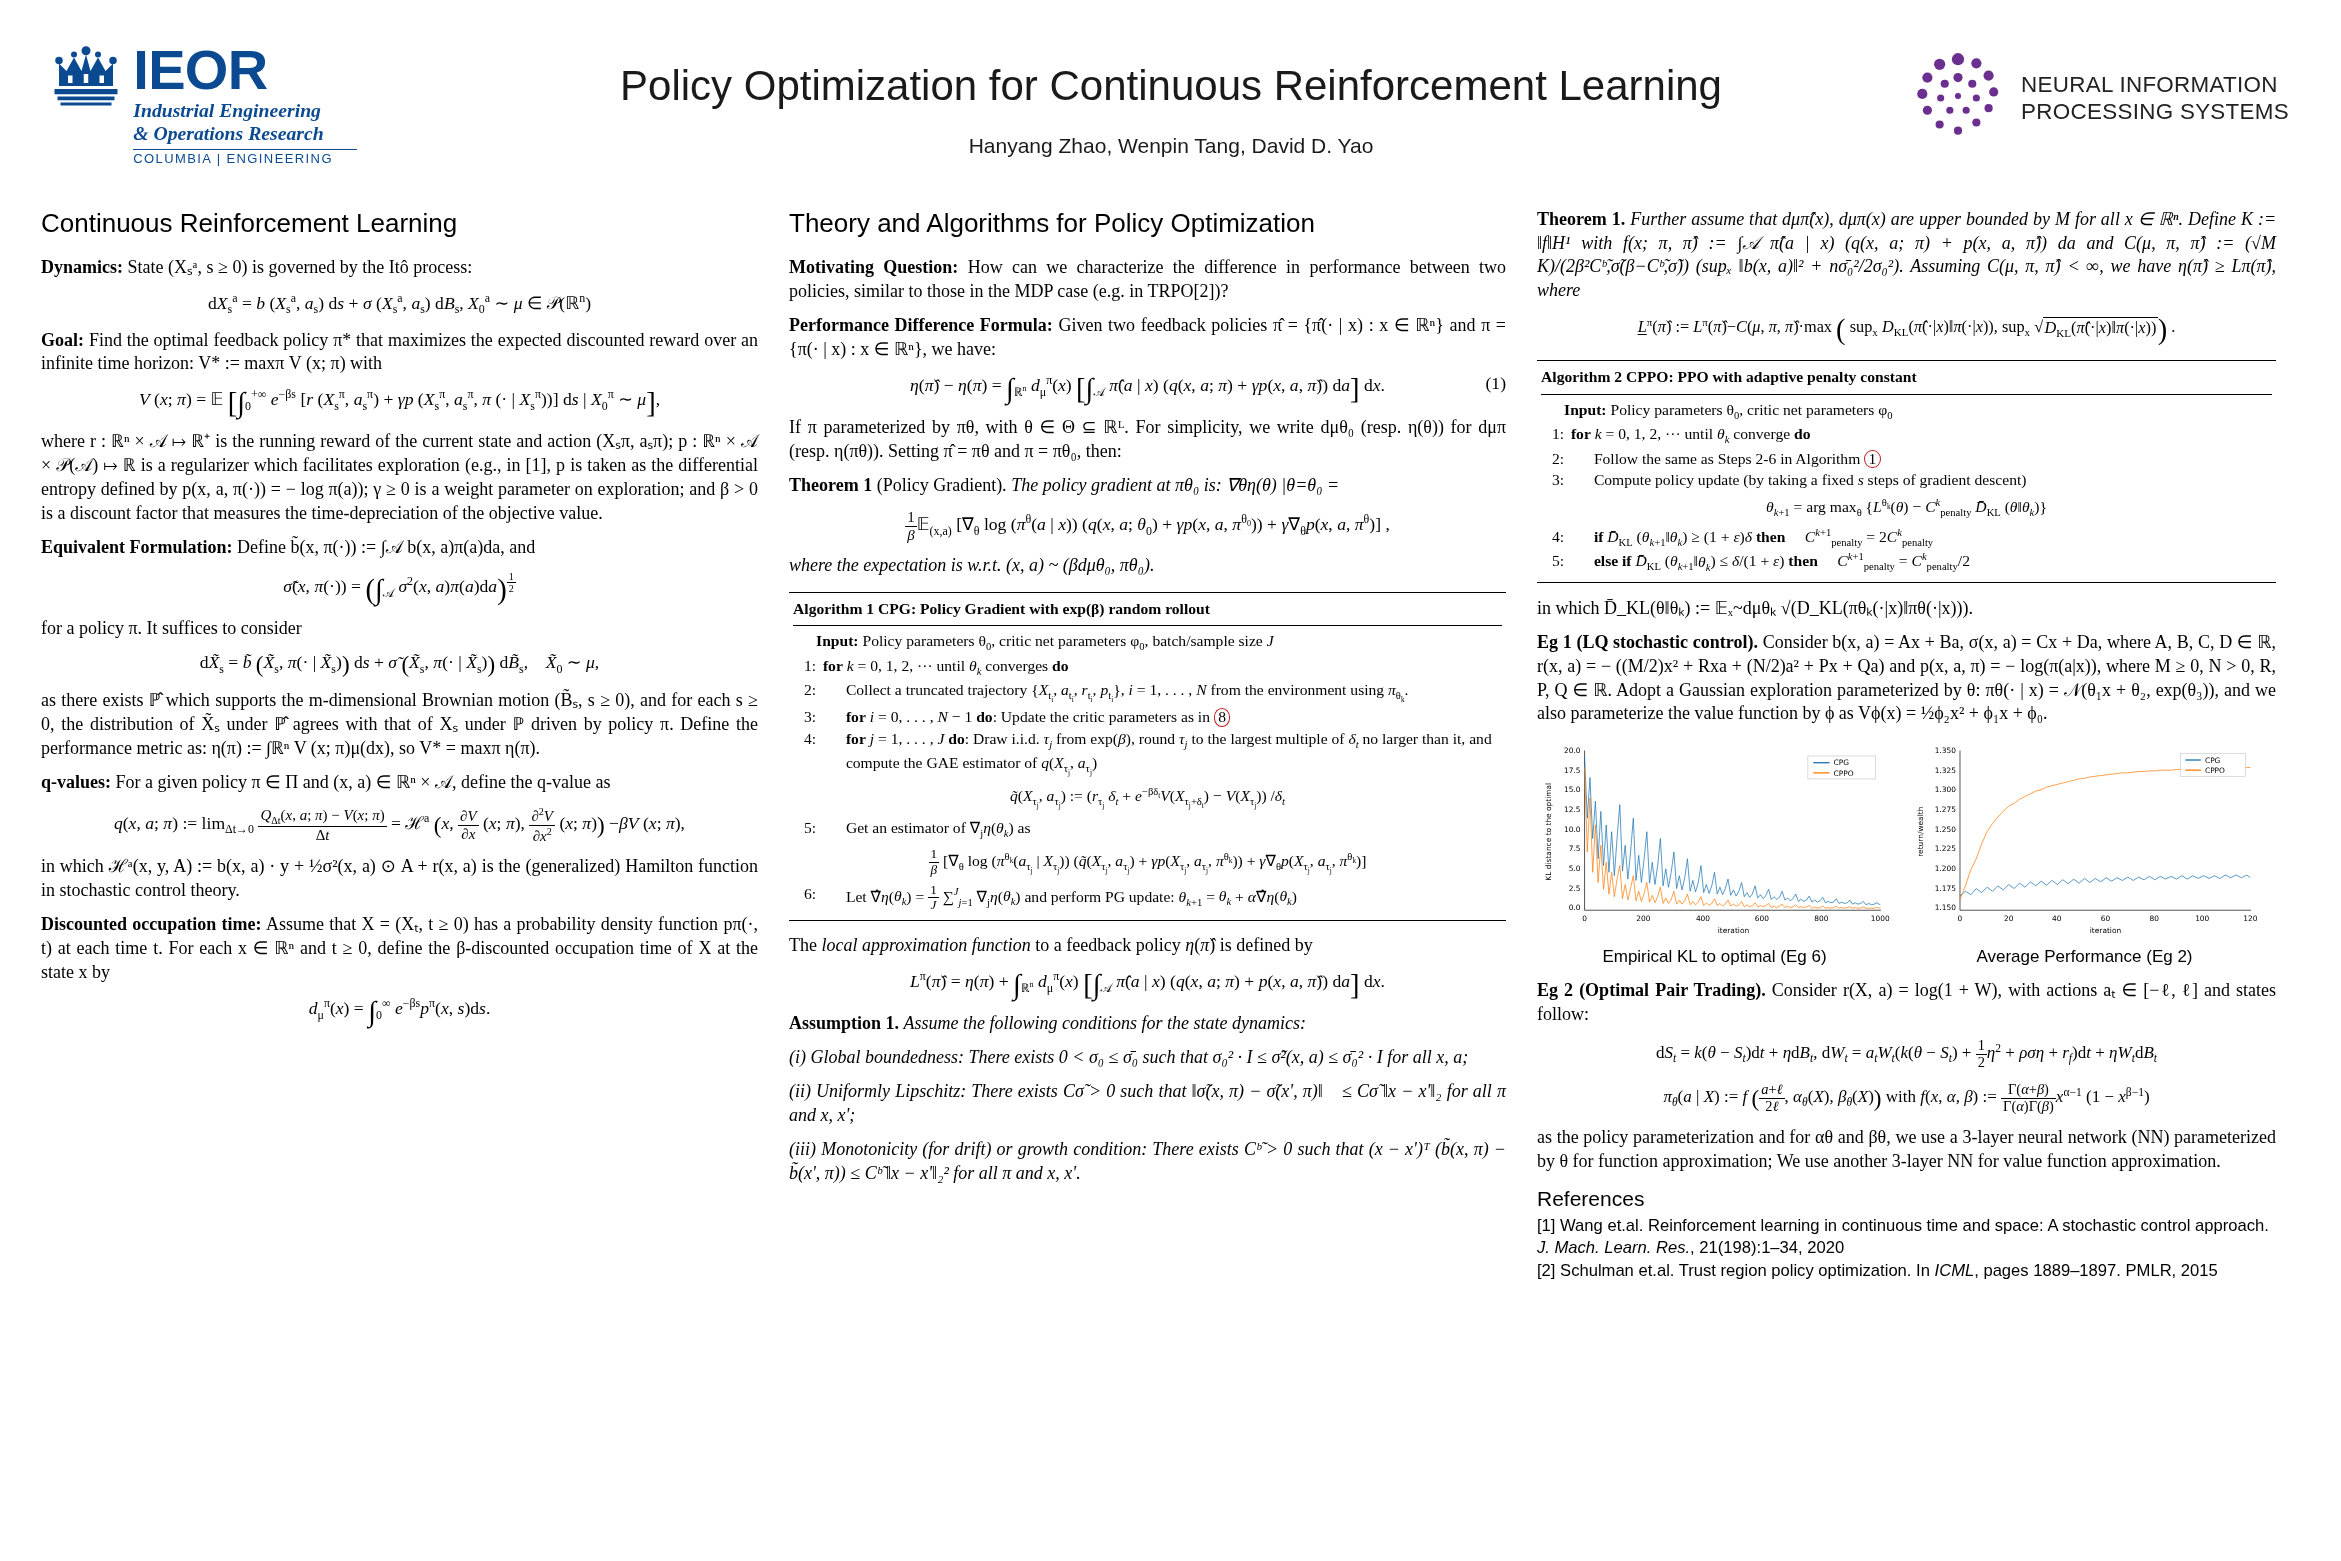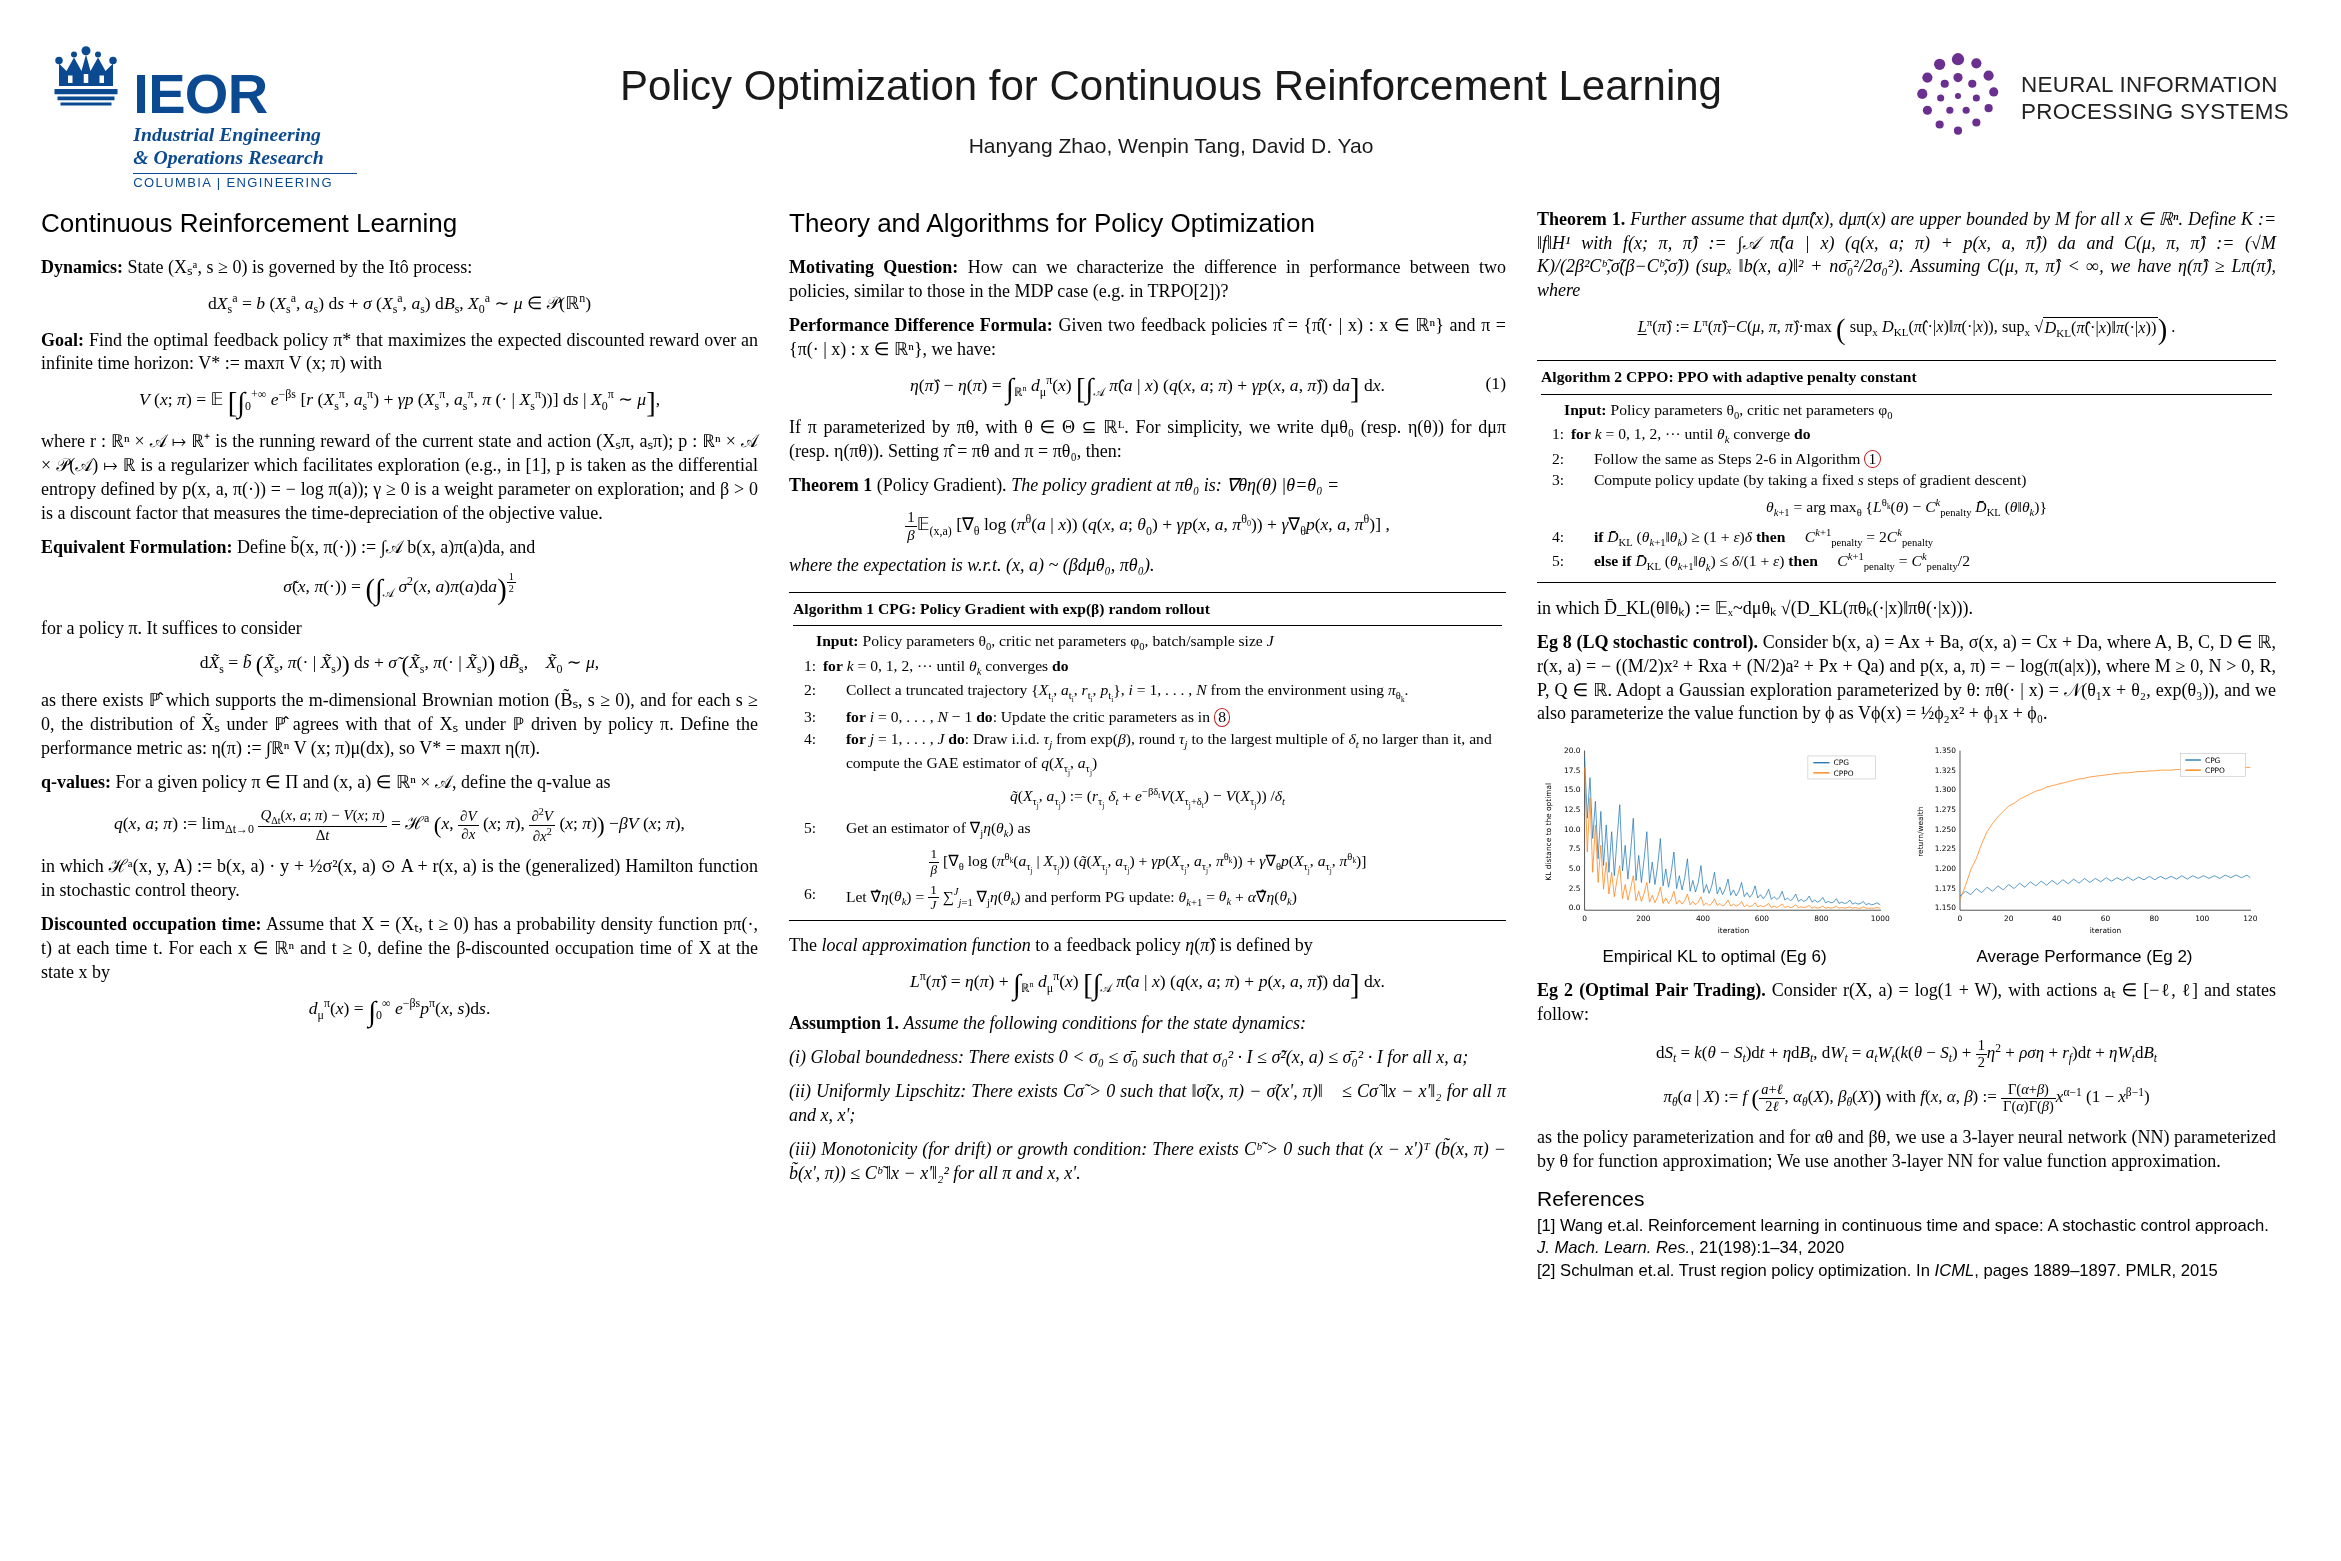--- a/index.html
+++ b/index.html
@@ -34,21 +34,21 @@
     width: 325px;
     display: flex;
     align-items: flex-start;
     gap: 9.5px;
   }
   .logo-left .crown {
     width: 76px;
     height: 75px;
     flex: none;
   }
-  .ieor-text { line-height: 1; padding-top: 1.4px; margin-top: 24px;}
+  .ieor-text { line-height: 1; padding-top: 1.4px;}
   .ieor-main {
     font-family: "Liberation Sans", sans-serif;
     font-weight: bold;
     font-size: 56px;
     color: #0b4a91;
     letter-spacing: -0.7px;
   }
   .ieor-sub {
     font-family: "Liberation Serif", serif;
     font-style: italic;
@@ -466,21 +466,21 @@
         </div>
         <div class="algline">
           <span class="n">5:</span>
             <span class="t ind1"><span class="kw">else if</span> <i>D̄</i><sub>KL</sub> (<i>θ</i><sub><i>k</i>+1</sub>‖<i>θ<sub>k</sub></i>) ≤ <i>δ</i>/(1 + <i>ε</i>) <span class="kw">then</span> &nbsp;&nbsp;&nbsp; <i>C</i><sup><i>k</i>+1</sup><sub>penalty</sub> = <i>C</i><sup><i>k</i></sup><sub>penalty</sub>/2</span>
         </div>
       </div>
 
       <p class="body">in which D̄_KL(θ‖θₖ) := 𝔼ₓ~dμθₖ √(D_KL(πθₖ(·|x)‖πθ(·|x))).</p>
 
       <p class="body">
-        <span class="lead">Eg 8 (LQ stochastic control).</span>
+        <span class="lead">Eg 1 (LQ stochastic control).</span>
         <span>Consider b(x, a) = Ax + Ba, σ(x, a) = Cx + Da, where A, B, C, D ∈ ℝ, r(x, a) = − ((M/2)x² + Rxa + (N/2)a² + Px + Qa) and p(x, a, π) = − log(π(a|x)), where M ≥ 0, N &gt; 0, R, P, Q ∈ ℝ. Adopt a Gaussian exploration parameterized by θ: πθ(· | x) = 𝒩(θ₁x + θ₂, exp(θ₃)), and we also parameterize the value function by ϕ as Vϕ(x) = ½ϕ₂x² + ϕ₁x + ϕ₀.</span>
       </p>
 
       <div class="charts">
 
         <div class="chartwrap">
           <svg viewBox="0 0 524 300" width="355" height="203">
             <rect x="0" y="0" width="524" height="300" fill="#ffffff"></rect>
 
             <line x1="70" y1="256" x2="508" y2="256" stroke="#000" stroke-width="1"></line>

